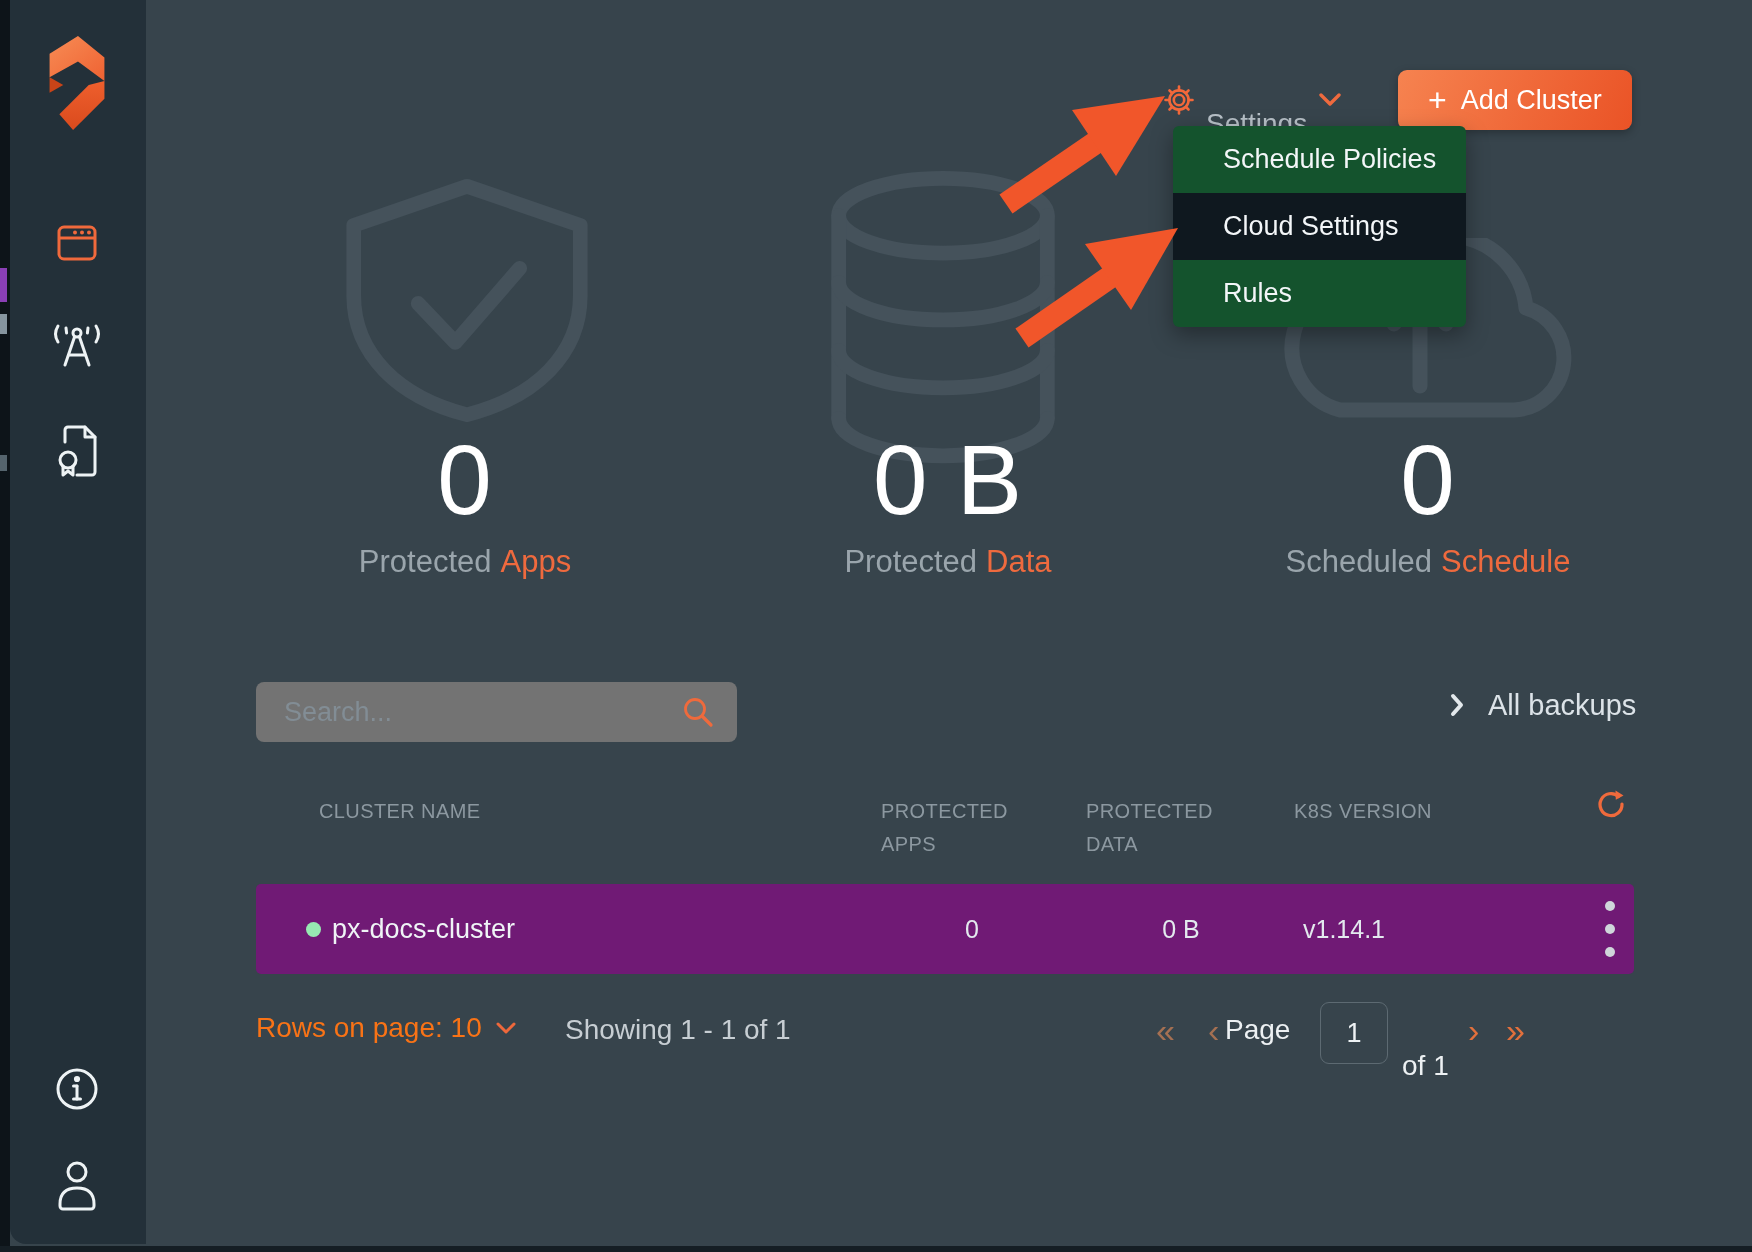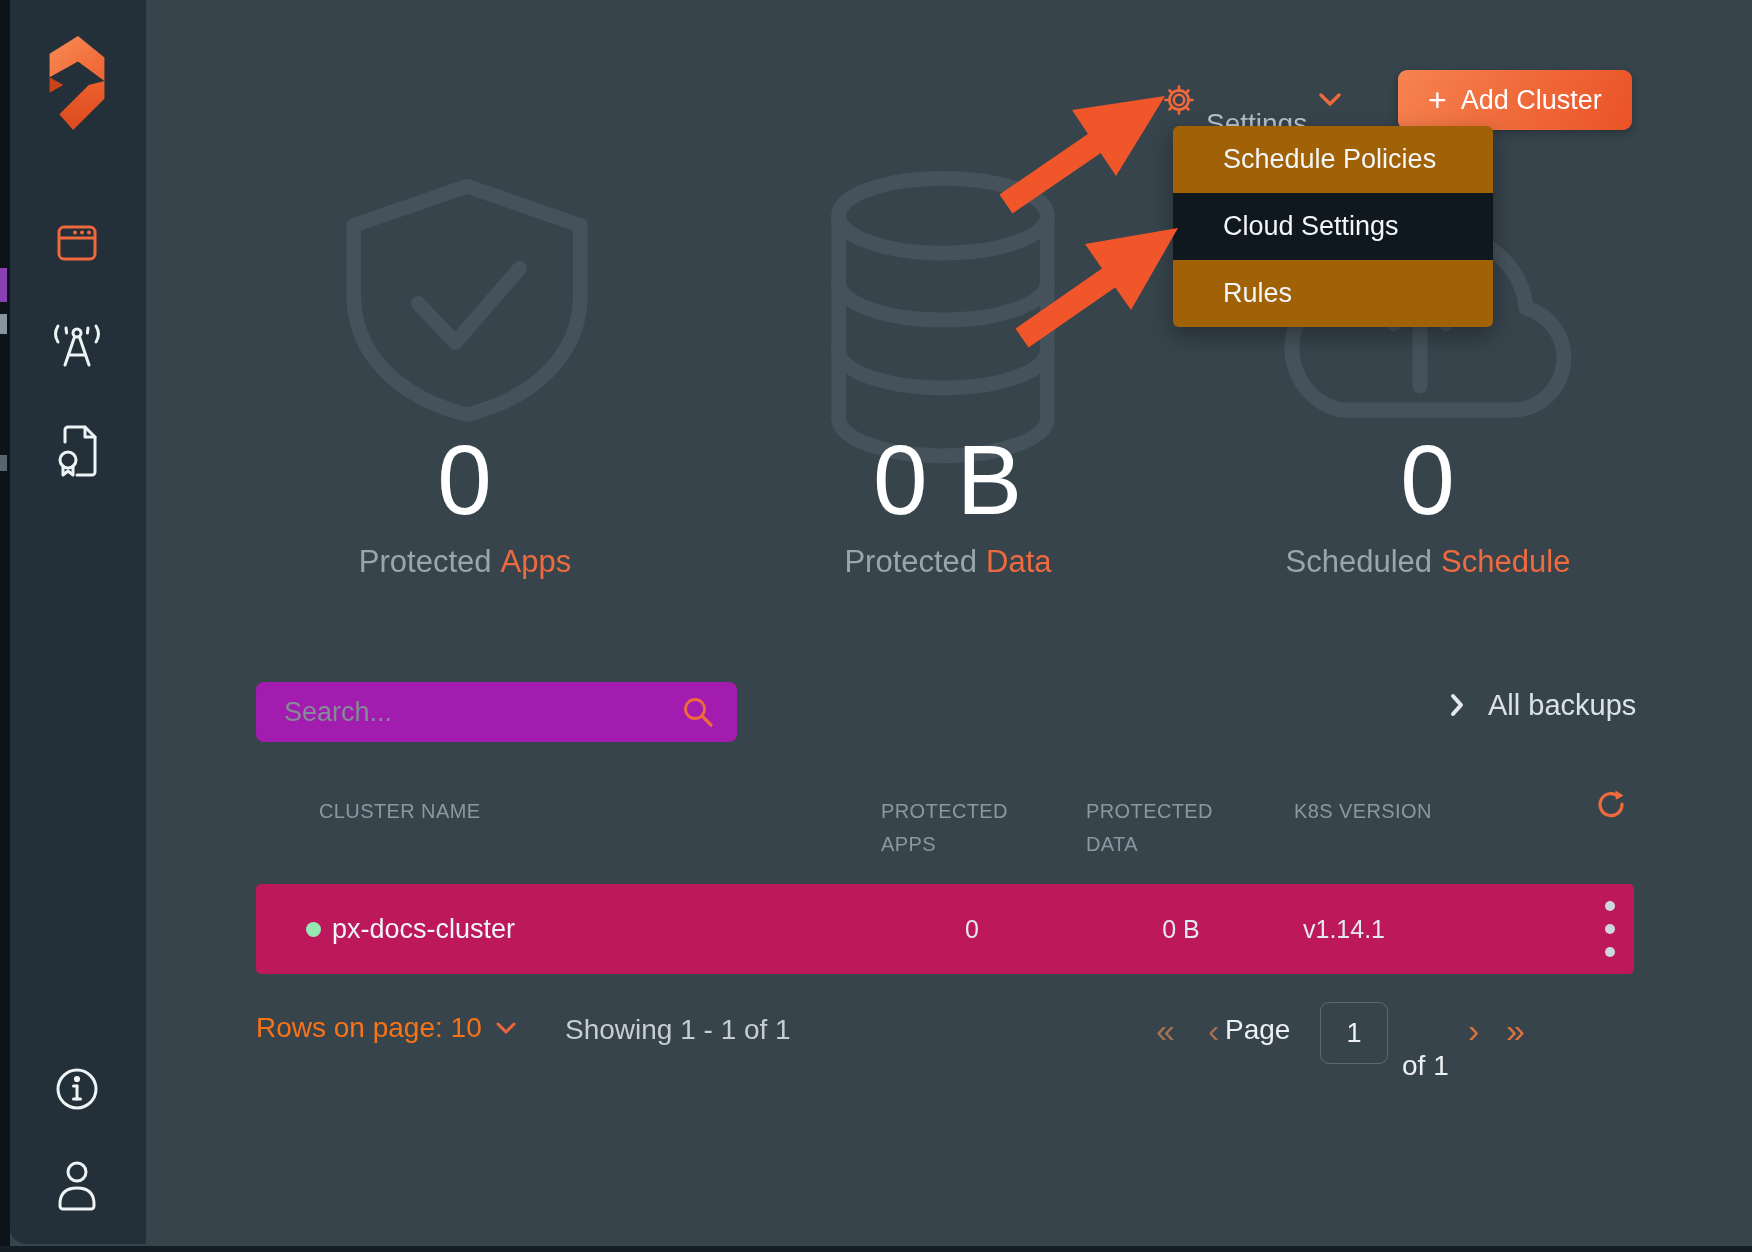--- a/index.html
+++ b/index.html
@@ -39,43 +39,43 @@
     background:linear-gradient(115deg,#f68350,#ea5326);
     border-radius:9px; border:none; cursor:pointer;
     display:flex; align-items:center; justify-content:center; gap:14px;
     box-shadow:0 3px 8px rgba(0,0,0,.28);
   }
   .add-cluster-btn .plus { color:#ffffff; font-size:32px; font-weight:400; line-height:1; }
   .add-cluster-btn .lbl  { color:#ffffff; font-size:27px; }
 
   
   .dropdown {
-    left:1173px; top:126px; width:320px; z-index:20;
-    background:#a16207; border-radius:6px; overflow:hidden;
+    left:1173px; top:126px; width:293px; z-index:20;
+    background:#14532d; border-radius:6px; overflow:hidden;
     box-shadow:0 8px 22px rgba(0,0,0,.35);
     text-align:right;
   }
   .dropdown .item {
     height:67px; display:flex; align-items:center; padding-left:50px;
     color:#f3f6f8; font-size:27px; cursor:pointer;
   }
   .dropdown .item.active { background:#0f181f; }
 
   
   .stat { top:420px; width:420px; text-align:center; z-index:10; }
   .stat .value { font-size:98px; font-weight:400; color:#ffffff; line-height:120px; letter-spacing:1px; }
   .stat .label { margin-top:4px; font-size:31px; }
   .stat .label .pre { color:#9aa5ac; }
   .stat .label .acc { color:#ef6a3e; margin-left:9px; }
   .stat1 { left:255px; } .stat2 { left:738px; } .stat3 { left:1218px; }
 
   
   .search-box {
     left:256px; top:682px; width:481px; height:60px; z-index:10;
-    background:#a21caf; border-radius:8px; display:flex; align-items:center;
+    background:#737373; border-radius:8px; display:flex; align-items:center;
   }
   .search-box input {
     flex:1; height:100%; background:transparent; border:none; outline:none;
     padding:0 10px 0 28px; font-size:27px; color:#dfe6ea;
     font-family:"Liberation Sans","DejaVu Sans",sans-serif;
   }
   .search-box input::placeholder { color:#828d95; opacity:1; }
   .search-box .mag { margin-right:22px; cursor:pointer; }
   .all-backups { left:1450px; top:684px; height:42px; display:flex; align-items:center; gap:24px; z-index:10; cursor:pointer; }
   .all-backups .lbl { color:#dce3e8; font-size:29px; }
@@ -83,21 +83,21 @@
   
   .th { top:795px; color:#8c98a0; font-size:20px; line-height:33px; letter-spacing:.4px; z-index:10; }
   .th-cluster { left:319px; }
   .th-apps { left:881px; width:125px; }
   .th-data { left:1086px; width:125px; }
   .th-k8s  { left:1294px; }
   .refresh-btn { left:1594px; top:788px; z-index:10; cursor:pointer; }
 
   .cluster-row {
     left:256px; top:884px; width:1378px; height:90px; z-index:10;
-    background:#be185d; border-radius:5px; cursor:pointer;
+    background:#701a75; border-radius:5px; cursor:pointer;
   }
   .cluster-row .dot { position:absolute; left:50px; top:38px; width:15px; height:15px; border-radius:50%; background:#97e9b2; }
   .cluster-row .name { position:absolute; left:76px; top:0; height:90px; display:flex; align-items:center; color:#eff4f6; font-size:27px; }
   .cluster-row .cell { position:absolute; top:0; height:90px; display:flex; align-items:center; color:#e3eaee; font-size:25px; transform:translateX(-50%); }
   .cell-apps { left:716px; } .cell-data { left:925px; } .cell-k8s { left:1088px; }
   .kebab { position:absolute; left:1344px; top:17px; width:20px; height:56px; cursor:pointer; display:flex; flex-direction:column; align-items:center; justify-content:space-between; }
   .kebab i { width:10px; height:10px; border-radius:50%; background:#cfd6da; }
 
   
   .rows-on-page { left:256px; top:1012px; display:flex; align-items:center; gap:14px; z-index:10; cursor:pointer; }

